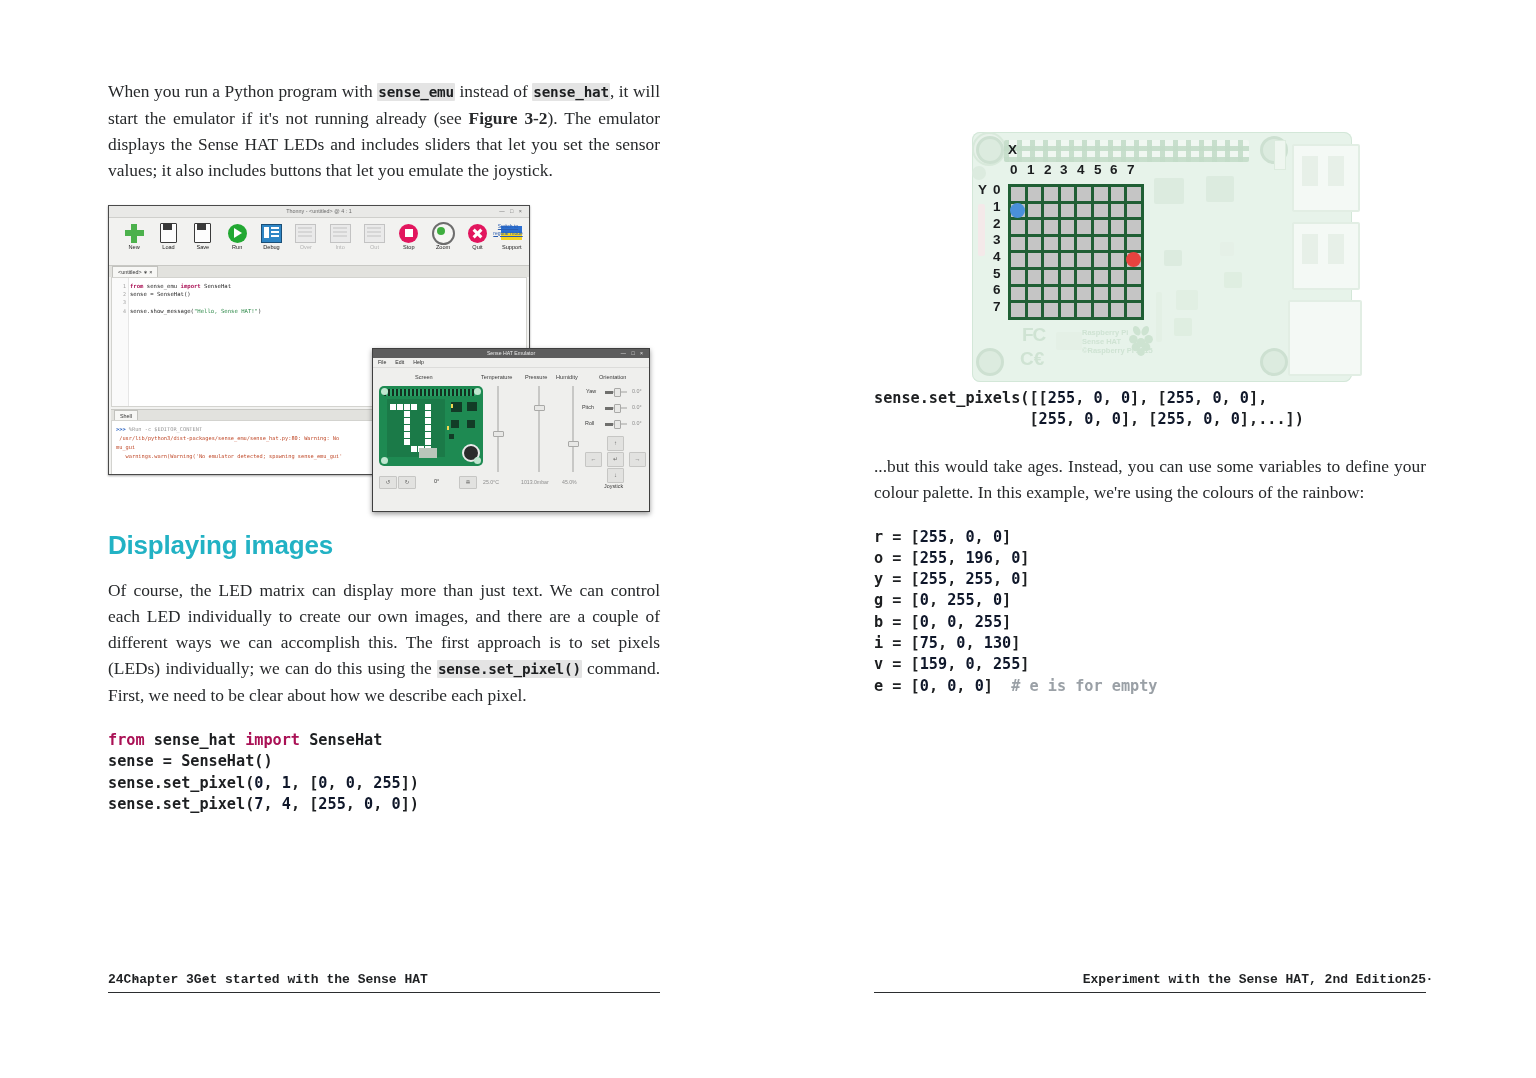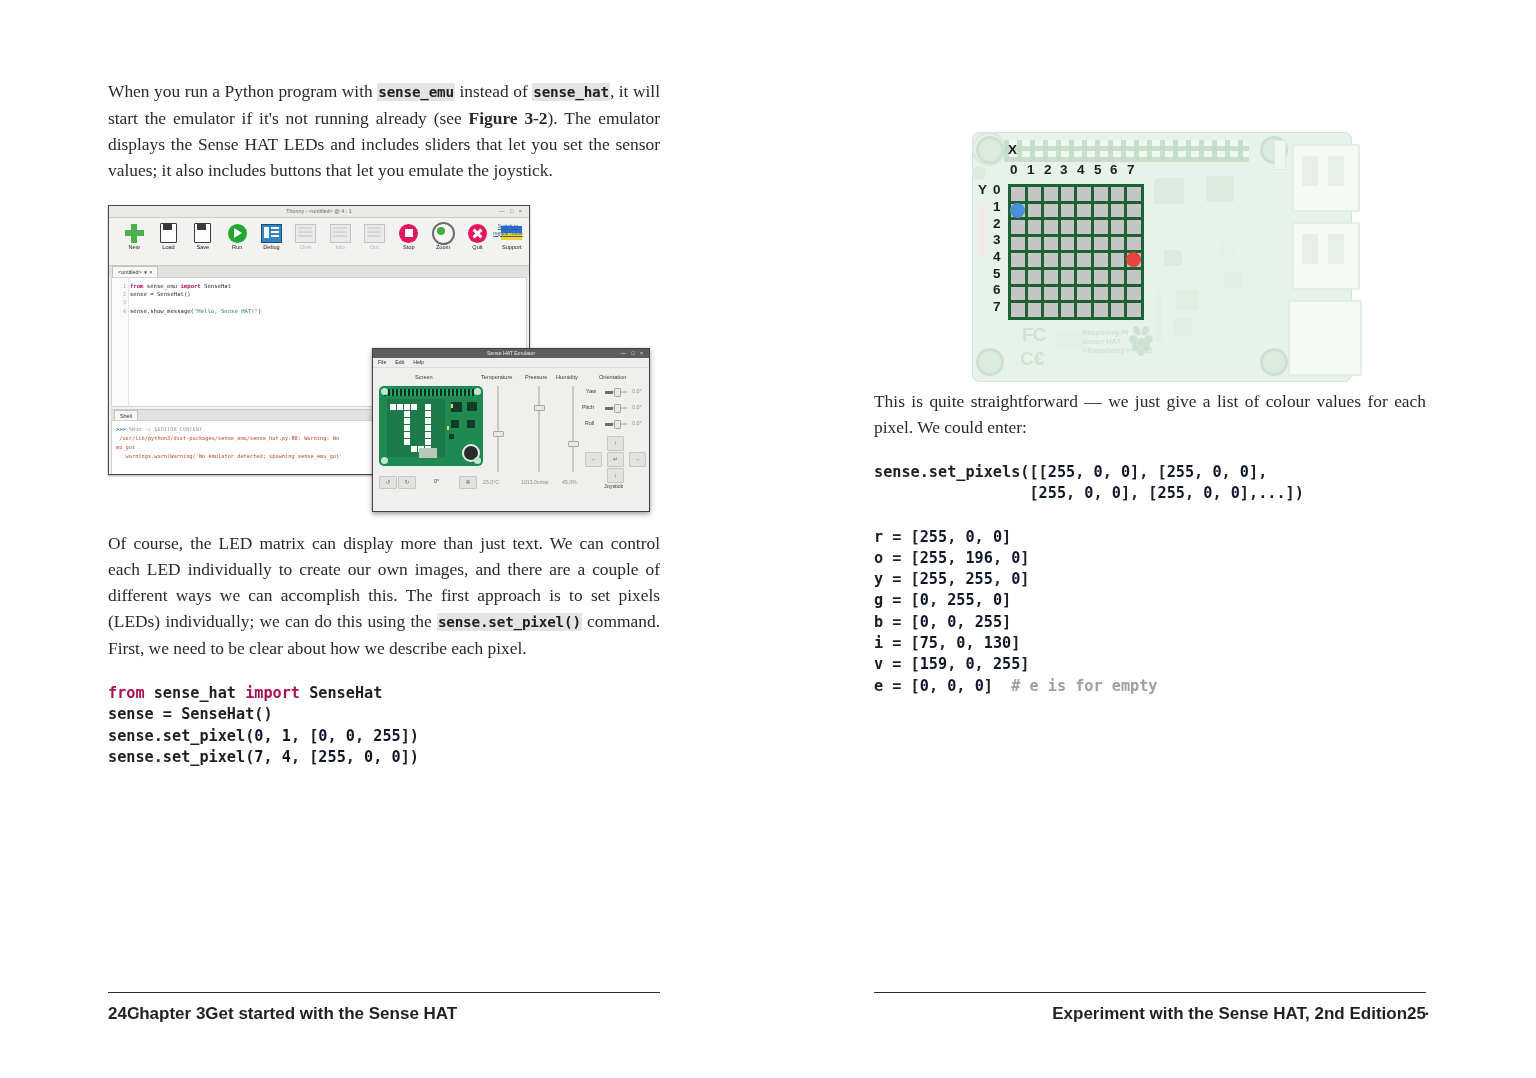--- a/index.html
+++ b/index.html
@@ -51,23 +51,23 @@
   pre.code .kw{color:#aa1155;}
   pre.code .num{color:#0f172a;}
   pre.code .cmt{color:#9aa0a6;font-weight:bold;}
 
   .footrule{
     position:absolute;left:108px;width:552px;top:992px;
     border-top:1px solid #2b2d2f;height:0;
   }
   .page-right .footrule{left:106px;}
   .footer{
-    position:absolute;top:1004px;
-    font-family:Liberation Sans, sans-serif;
-    font-size:17px;font-weight:bold;color:#1f2123;
+    position:absolute;top:972px;
+    font-family:Liberation Mono, monospace;
+    font-size:13px;font-weight:bold;color:#1f2123;
   }
   .footer-left{left:108px;}
   .footer-right{left:106px;width:552px;text-align:right;}
   .footer .dot{padding:0 8px;color:#1f2123;}
 
   
   .thonny{
     position:absolute;left:110px;top:202px;width:420px;height:268px;
     background:#f2f2f0;border:1px solid #4a4a4a;box-shadow:0 1px 2px rgba(0,0,0,.35);
     overflow:hidden;
@@ -410,20 +410,21 @@
 
             <div class="bbtn" style="left:6px;top:108px;width:16px;height:11px;line-height:11px;">↺</div>
             <div class="bbtn" style="left:25px;top:108px;width:16px;height:11px;line-height:11px;">↻</div>
             <div class="brot" style="left:61px;top:110px;">0°</div>
             <div class="bbtn" style="left:86px;top:108px;width:16px;height:11px;line-height:11px;">✇</div>
           </div>
         </div>
       </div>
 
 
+      <h2 class="section">Displaying images</h2>
 
       <p class="body"><span>Of course, the LED matrix can display more than just text. We can control each LED individually to create our own images, and there are a couple of different ways we can accomplish this. The first approach is to set pixels (LEDs) individually; we can do this using the </span><code class="inline">sense.set_pixel()</code><span> command. First, we need to be clear about how we describe each pixel.</span></p>
 
 
       <pre class="code"><span class="kw">from </span><span>sense_hat </span><span class="kw">import </span><span>SenseHat</span>
 <span>sense = SenseHat()</span>
 <span>sense.set_pixel(</span><span class="num">0</span><span>, </span><span class="num">1</span><span>, [</span><span class="num">0</span><span>, </span><span class="num">0</span><span>, </span><span class="num">255</span><span>])</span>
 <span>sense.set_pixel(</span><span class="num">7</span><span>, </span><span class="num">4</span><span>, [</span><span class="num">255</span><span>, </span><span class="num">0</span><span>, </span><span class="num">0</span><span>])</span></pre>
     </div>
 
@@ -523,25 +524,25 @@
         <div class="axlbl" style="left:29px;top:90px;">2</div>
         <div class="axlbl" style="left:29px;top:106px;">3</div>
         <div class="axlbl" style="left:29px;top:123px;">4</div>
         <div class="axlbl" style="left:29px;top:140px;">5</div>
         <div class="axlbl" style="left:29px;top:156px;">6</div>
         <div class="axlbl" style="left:29px;top:173px;">7</div>
       </div>
 
 
 
-      <p class="body">This is quite straightforward — we just give a list of colour values for each pixel. We could enter:</p>
 
       <pre class="code"><span>sense.set_pixels([[</span><span class="num">255</span><span>, </span><span class="num">0</span><span>, </span><span class="num">0</span><span>], [</span><span class="num">255</span><span>, </span><span class="num">0</span><span>, </span><span class="num">0</span><span>],</span>
 <span>                 [</span><span class="num">255</span><span>, </span><span class="num">0</span><span>, </span><span class="num">0</span><span>], [</span><span class="num">255</span><span>, </span><span class="num">0</span><span>, </span><span class="num">0</span><span>],...])</span></pre>
 
+      <p class="body">...but this would take ages. Instead, you can use some variables to define your colour palette. In this example, we're using the colours of the rainbow:</p>
 
       <pre class="code"><span>r = [</span><span class="num">255</span><span>, </span><span class="num">0</span><span>, </span><span class="num">0</span><span>]</span>
 <span>o = [</span><span class="num">255</span><span>, </span><span class="num">196</span><span>, </span><span class="num">0</span><span>]</span>
 <span>y = [</span><span class="num">255</span><span>, </span><span class="num">255</span><span>, </span><span class="num">0</span><span>]</span>
 <span>g = [</span><span class="num">0</span><span>, </span><span class="num">255</span><span>, </span><span class="num">0</span><span>]</span>
 <span>b = [</span><span class="num">0</span><span>, </span><span class="num">0</span><span>, </span><span class="num">255</span><span>]</span>
 <span>i = [</span><span class="num">75</span><span>, </span><span class="num">0</span><span>, </span><span class="num">130</span><span>]</span>
 <span>v = [</span><span class="num">159</span><span>, </span><span class="num">0</span><span>, </span><span class="num">255</span><span>]</span>
 <span>e = [</span><span class="num">0</span><span>, </span><span class="num">0</span><span>, </span><span class="num">0</span><span>]  </span><span class="cmt"># e is for empty</span></pre>
     </div>

